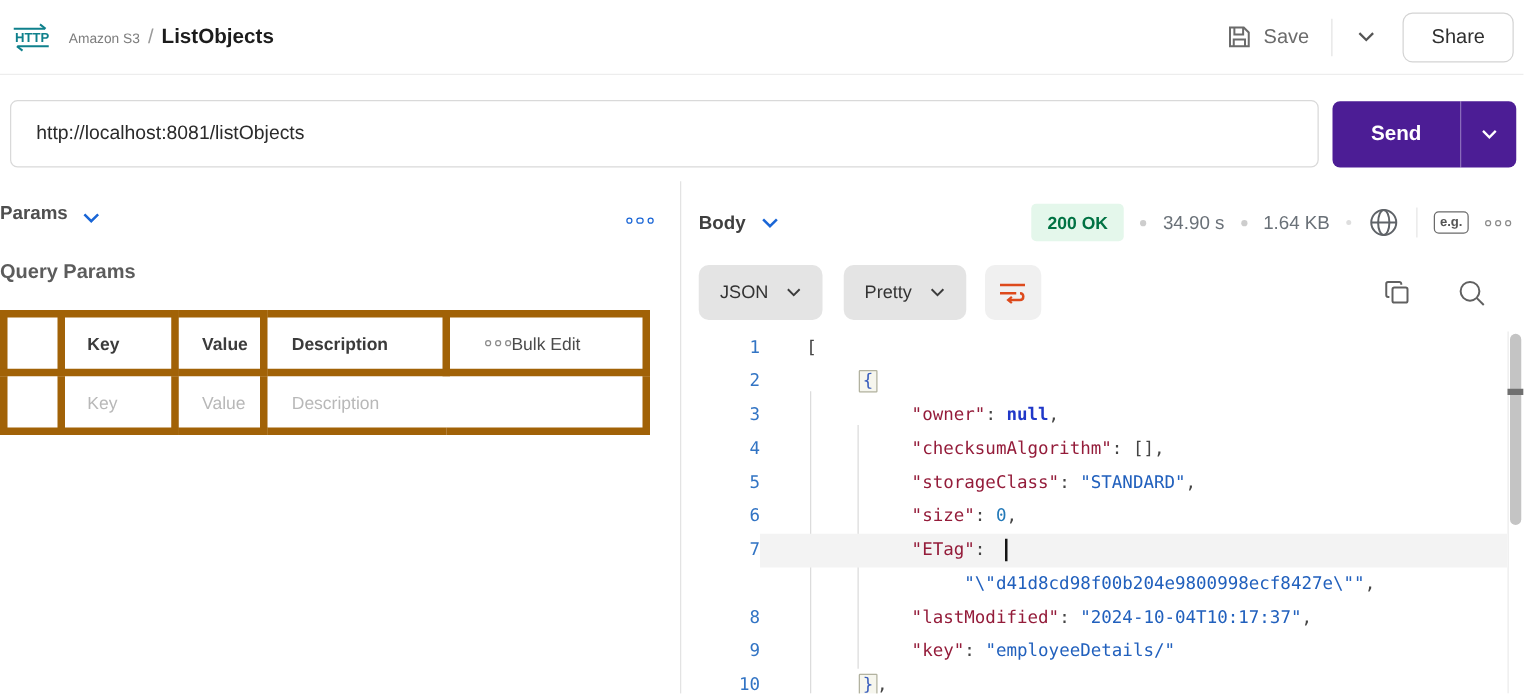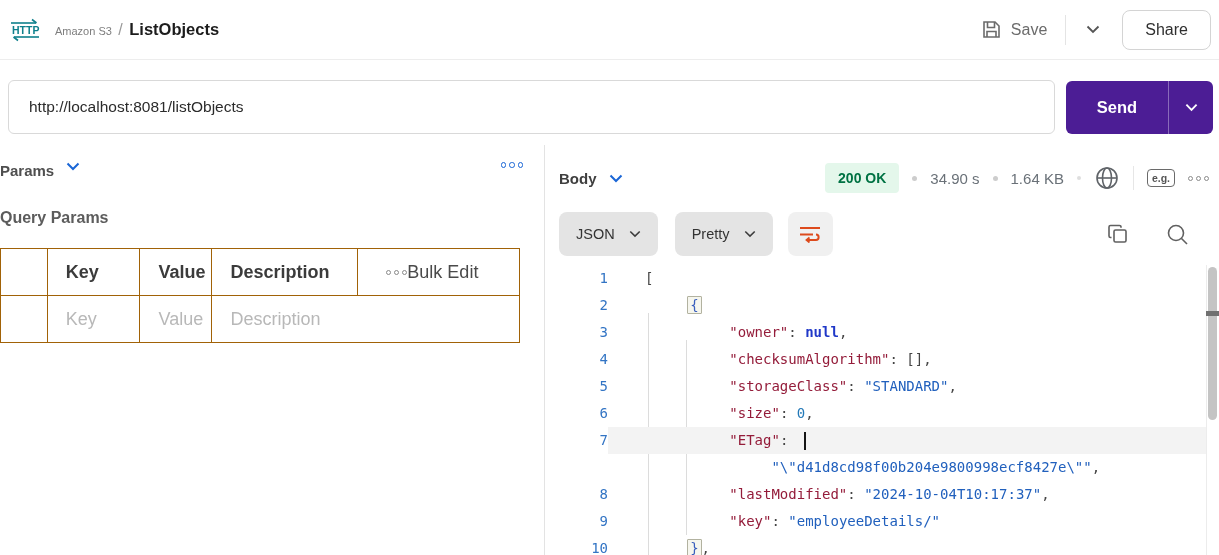--- a/index.html
+++ b/index.html
@@ -31,30 +31,30 @@
   .send-btn { position:absolute; top:81px; left:1066px; width:147px; height:53px;
     background:#4c1d95; border-radius:6px; display:flex; align-items:stretch; color:#fff; }
   .send-main { flex:1; display:flex; align-items:center; justify-content:center;
     font-size:16.5px; font-weight:700; }
   .send-div { width:1px; background:rgba(255,255,255,.35); margin:0; }
   .send-caret { width:44px; display:flex; align-items:center; justify-content:center; }
   
   .left-panel { position:absolute; top:145px; left:0; width:543px; bottom:0; }
   .right-panel { position:absolute; top:145px; left:544px; right:0; bottom:0; border-left:1px solid #e3e3e3; }
   
-  .params-row { position:absolute; top:17px; left:0; right:20px; display:flex; align-items:flex-start; }
+  .params-row { position:absolute; top:17px; left:0; right:20px; display:flex; align-items:flex-end; }
   .params-label { font-size:15px; font-weight:700; color:#4f4f4f; }
   .params-row .chev { margin-left:12px; display:flex; }
   .more-dots { display:flex; gap:3px; align-items:center; }
   .more-dots i { display:block; width:5.5px; height:5.5px; border-radius:50%; border:1.5px solid #1a66d6; }
   .more-dots.gray i { border-color:#8a8a8a; width:5px; height:5px; }
   .params-more { margin-left:auto; }
   .qp-title { position:absolute; top:64px; left:0; font-size:16px; font-weight:700; color:#5c5c5c; }
   .qp-table { position:absolute; top:103px; left:0; width:520px; border-collapse:collapse; }
-  .qp-table td { border:1px solid #a16207; font-size:18px; height:47px; background:#fff; }
+  .qp-table td { border:6px solid #a16207; font-size:14px; height:47px; background:#fff; }
   .qp-table .c-box { width:47px; }
   .qp-table .c-key { width:92px; padding-left:18px; }
   .qp-table .c-val { width:72px; padding-left:19px;margin-left:36px; }
   .qp-table .c-desc { width:147px; padding-left:19px; }
   .qp-table .c-bulk { width:162px; padding-left:28px; }
   .hdr-cell { font-weight:700; color:#3b3b3b; }
   .ph { color:#b8b8b8; }
   .bulk-wrap { display:flex; align-items:center; color:#4a4a4a; }
   
   .body-row { position:absolute; top:15px; left:14px; right:10px; height:36px;

